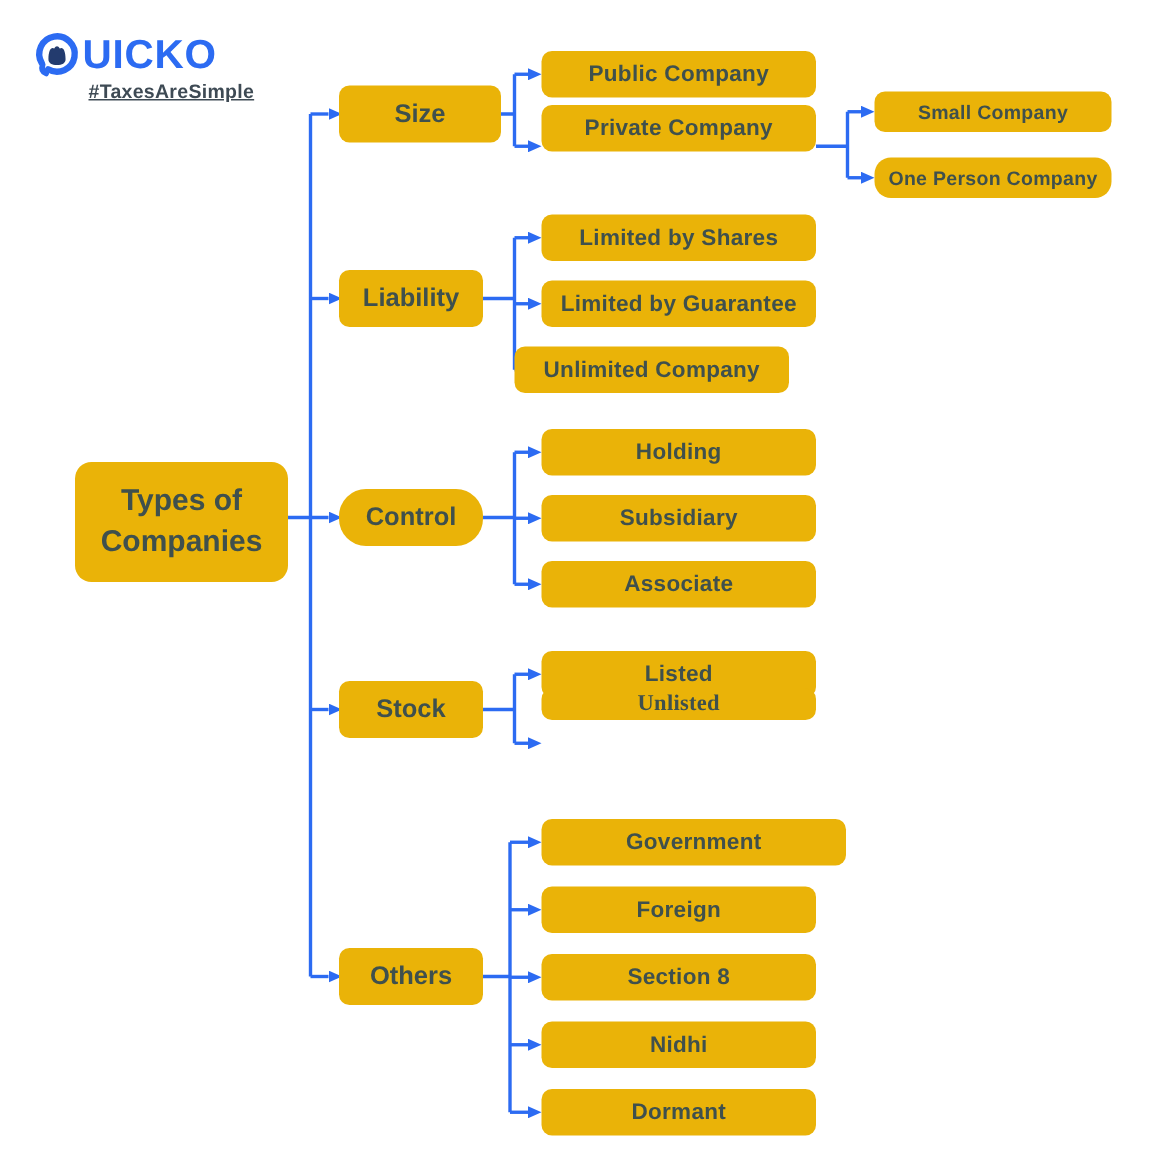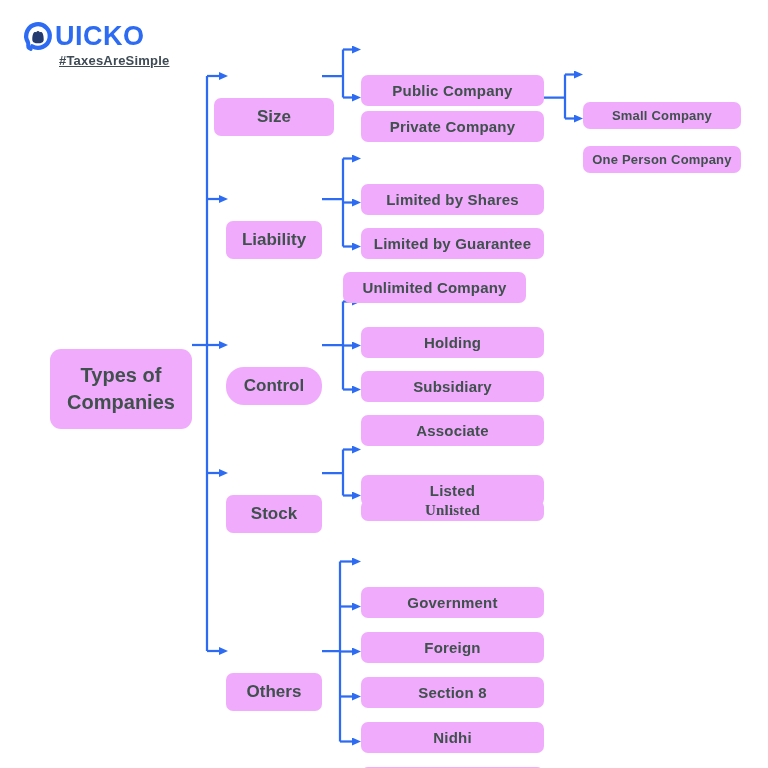--- a/index.html
+++ b/index.html
@@ -3,23 +3,23 @@
 <meta charset="utf-8">
 <style>
   html,body { margin:0; padding:0; }
   body { width:768px; height:768px; background:#ffffff; position:relative;
          font-family:"Liberation Sans", sans-serif; overflow:hidden; }
 
   .canvas { position:absolute; inset:0; width:768px; height:768px; }
 
   svg.wires { position:absolute; left:0; top:0; pointer-events:none; }
 
-  .box { position:absolute; background:#f0abfc; border-radius:7px;
+  .box { position:absolute; background:#eab308; border-radius:7px;
          display:flex; align-items:center; justify-content:center;
-         color:#3F504D; font-weight:bold; text-align:center; box-sizing:border-box;margin-top:41px; }
+         color:#3F504D; font-weight:bold; text-align:center; box-sizing:border-box; }
   .root { font-size:20px; line-height:27px; padding:0 8px; }
   .cat  { font-size:17px; }
   .leaf { font-size:15px; letter-spacing:0.2px; }
   .sub  { font-size:13px; letter-spacing:0.2px;text-align:right; }
 
   .logo { position:absolute; left:22px; top:20px; }
   .logo-row { display:flex; align-items:flex-end; }
   .logo-row svg { width:32px; height:32px; display:block; }
   .brand-name { font-size:27px; font-weight:bold; color:#2C6BF2;
                 letter-spacing:0.5px; margin-left:1px; }
@@ -81,38 +81,38 @@
                  C26,14.3 28.5,17.5 28.5,25.5 C28.5,29 25.5,30.6 21,30.6
                  C16.5,30.6 13.5,29 13.5,25.5 Z" fill="#233B6E"></path>
       </svg>
       <span class="brand-name">UICKO</span>
     </div>
     <div class="brand-tagline">#TaxesAreSimple</div>
   </div>
 
   <div class="box root" style="left:50px;top:308px;width:142px;height:80px;border-radius:11px;">Types of Companies</div>
 
-  <div class="box cat" style="left:214px;top:57px;width:120px;height:38px;">Size</div>
+  <div class="box cat" style="left:226px;top:57px;width:108px;height:38px;">Size</div>
   <div class="box cat" style="left:226px;top:180px;width:96px;height:38px;">Liability</div>
   <div class="box cat" style="left:226px;top:326px;width:96px;height:38px;border-radius:18px;">Control</div>
   <div class="box cat" style="left:226px;top:454px;width:96px;height:38px;">Stock</div>
   <div class="box cat" style="left:226px;top:632px;width:96px;height:38px;">Others</div>
 
   <div class="box leaf" style="left:361px;top:34px;width:183px;height:31px;">Public Company</div>
   <div class="box leaf" style="left:361px;top:70px;width:183px;height:31px;">Private Company</div>
   <div class="box leaf" style="left:361px;top:143px;width:183px;height:31px;">Limited by Shares</div>
   <div class="box leaf" style="left:361px;top:187px;width:183px;height:31px;">Limited by Guarantee</div>
   <div class="box leaf" style="left:343px;top:231px;width:183px;height:31px;">Unlimited Company</div>
   <div class="box leaf" style="left:361px;top:286px;width:183px;height:31px;">Holding</div>
   <div class="box leaf" style="left:361px;top:330px;width:183px;height:31px;">Subsidiary</div>
   <div class="box leaf" style="left:361px;top:374px;width:183px;height:31px;">Associate</div>
   <div class="box leaf" style="left:361px;top:434px;width:183px;height:31px;">Listed</div>
   <div class="box leaf" style="left:361px;top:459px;width:183px;height:21px;font-family:Liberation Serif, serif;">Unlisted</div>
-  <div class="box leaf" style="left:361px;top:546px;width:183px;height:31px;">Government</div>
+  <div class="box leaf" style="left:361px;top:546px;width:203px;height:31px;">Government</div>
   <div class="box leaf" style="left:361px;top:591px;width:183px;height:31px;">Foreign</div>
   <div class="box leaf" style="left:361px;top:636px;width:183px;height:31px;">Section 8</div>
   <div class="box leaf" style="left:361px;top:681px;width:183px;height:31px;">Nidhi</div>
   <div class="box leaf" style="left:361px;top:726px;width:183px;height:31px;">Dormant</div>
 
   <div class="box sub" style="left:583px;top:61px;width:158px;height:27px;">Small Company</div>
-  <div class="box sub" style="left:583px;top:105px;width:158px;height:27px;">One Person Company</div>
+  <div class="box sub" style="left:583px;top:105px;width:158px;height:27px;border-radius:11px;">One Person Company</div>
 
 </div>
 
 </body></html>

